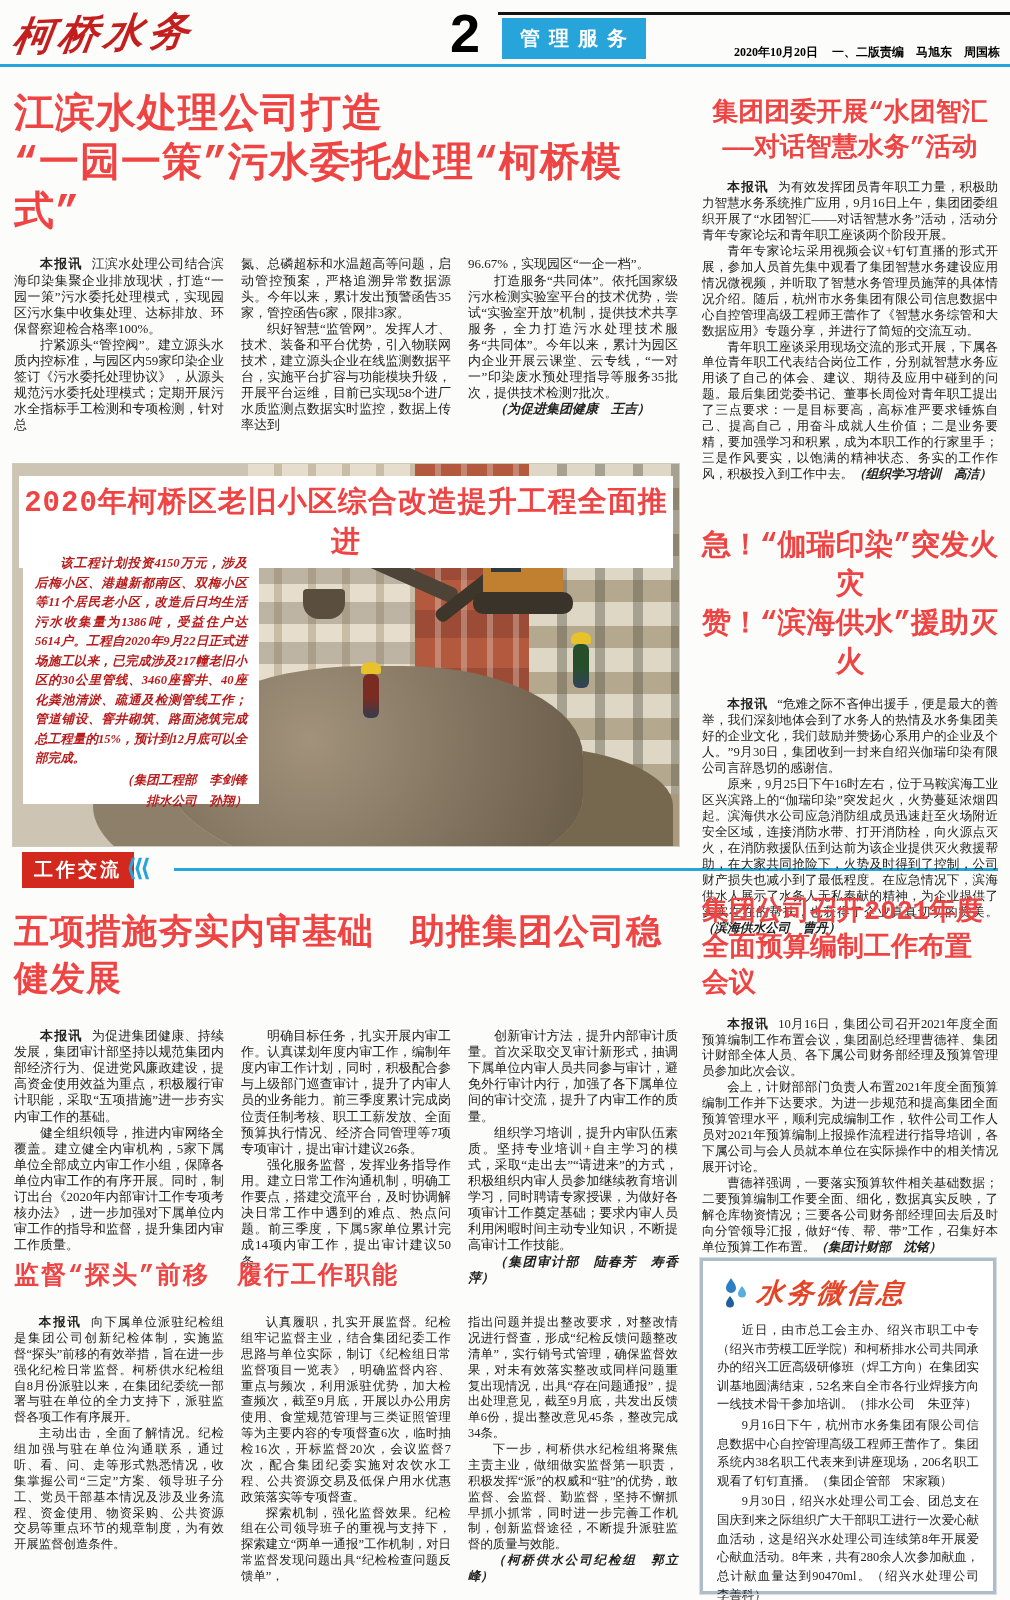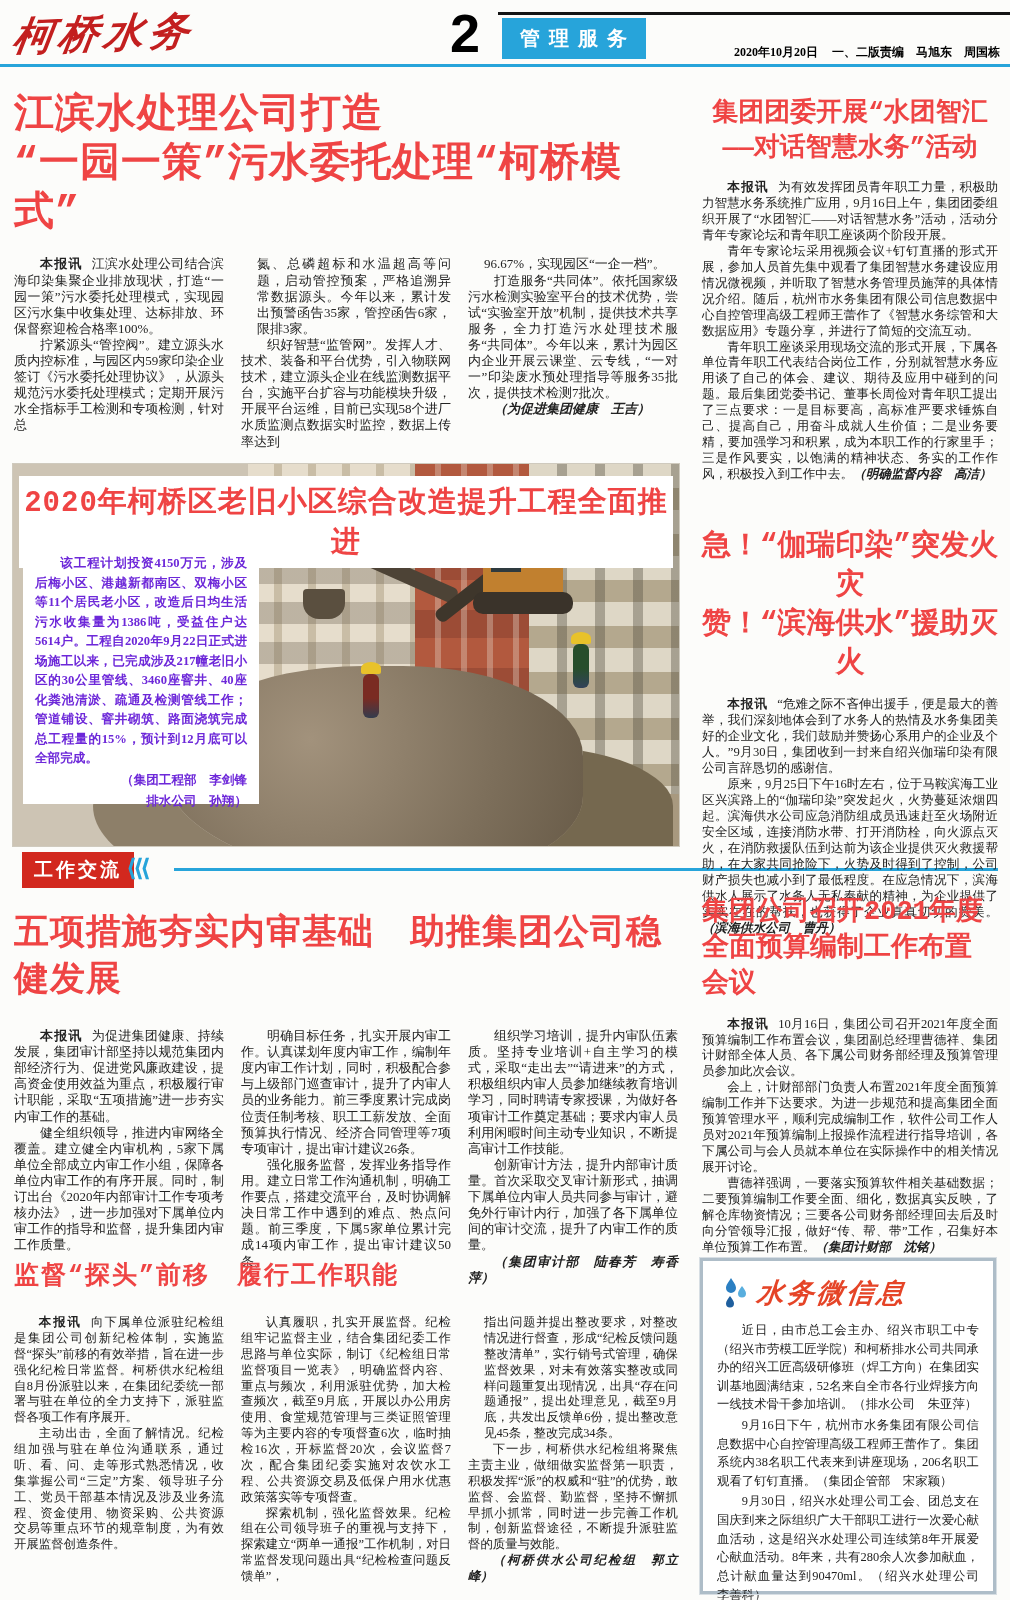--- a/index.html
+++ b/index.html
@@ -13,21 +13,21 @@
   .topline{position:absolute;left:498px;right:0;top:12px;height:3px;background:#141414;}
   .sectionbox{position:absolute;left:502px;top:18px;background:#27a4da;color:#fff;
     font-family:"Liberation Sans",sans-serif;font-weight:bold;font-size:20px;letter-spacing:9px;
     padding:7px 10px 7px 18px;}
   .dateline{position:absolute;right:10px;top:44px;font-size:12px;font-weight:bold;color:#000000;}
   .dateline span{margin-left:14px;}
   .cyanline{position:absolute;left:0;right:0;top:64px;height:3px;background:#27a4da;}
   
   .hl{font-family:Liberation Mono, monospace;font-weight:900;color:#ef4444;}
   p.art{margin:0;font-size:13px;line-height:1.24;text-align:justify;text-indent:2em;}
-  p.cont{text-indent:0;margin-left:16px;}
+  p.cont{text-indent:0;}
   .lead{font-family:Liberation Serif, serif;font-weight:bold;letter-spacing:1px;margin-right:9px;}
   .byline{text-align:right;font-weight:bold;font-style:italic;text-indent:0;}
   .cols3{display:flex;gap:17px;}
   .cols3>div{flex:1;min-width:0;}
   
   .a1{position:absolute;left:14px;top:92px;width:664px;}
   .a1 .t{font-size:40px;line-height:1.22;letter-spacing:1px;}
   .a1 .body{margin-top:18px;}
   .rcol{position:absolute;left:702px;width:296px;}
   .rt{font-size:26px;line-height:1.34;text-align:center;}
@@ -70,21 +70,21 @@
   .w1:before{content:"";position:absolute;left:-2px;top:-12px;width:20px;height:12px;
     border-radius:50% 50% 2px 2px;background:#e8c22a;}
   .w2{left:350px;top:210px;background:linear-gradient(#7a2b22 55%,#333c4e);}
   .w2:before{content:"";position:absolute;left:-2px;top:-12px;width:20px;height:12px;
     border-radius:50% 50% 2px 2px;background:#e8c22a;}
   .banner{position:absolute;left:6px;right:6px;top:12px;background:#fff;padding:6px 4px;
     font-size:29px;text-align:center;letter-spacing:1px;}
   .caption{position:absolute;left:10px;top:74px;width:212px;bottom:42px;background:#fff;
     padding:16px 12px;}
   .caption p{margin:0;font-size:12.6px;line-height:1.55;text-align:justify;text-indent:2em;
-    font-weight:bold;color:#6d28d9;}
+    font-style:italic;font-weight:bold;color:#b91c1c;}
   .caption .cby{text-align:right;text-indent:0;margin-top:2px;}
   
   .wband{position:absolute;left:14px;top:852px;right:12px;height:34px;}
   .wbadge{position:absolute;left:8px;top:0;background:#d2281e;color:#fff;font-weight:bold;
     font-size:19px;padding:5px 12px;letter-spacing:3px;font-family:"Liberation Serif",serif;}
   .chev{position:absolute;left:112px;top:2px;color:#27a4da;font-size:24px;font-weight:900;
     letter-spacing:-4px;font-family:"DejaVu Sans",sans-serif;}
   .wline{position:absolute;left:160px;right:0;top:16px;height:2.5px;background:#27a4da;}
   .a2{position:absolute;left:14px;top:908px;width:664px;}
   .a2 .t{font-size:35px;letter-spacing:1px;}
@@ -168,22 +168,22 @@
   <div class="cols3 body">
     <div>
       <p class="art"><span class="lead">本报讯</span><span>为促进集团健康、持续发展，集团审计部坚持以规范集团内部经济行为、促进党风廉政建设，提高资金使用效益为重点，积极履行审计职能，采取“五项措施”进一步夯实内审工作的基础。</span></p>
       <p class="art">健全组织领导，推进内审网络全覆盖。建立健全内审机构，5家下属单位全部成立内审工作小组，保障各单位内审工作的有序开展。同时，制订出台《2020年内部审计工作专项考核办法》，进一步加强对下属单位内审工作的指导和监督，提升集团内审工作质量。</p>
     </div>
     <div>
       <p class="art">明确目标任务，扎实开展内审工作。认真谋划年度内审工作，编制年度内审工作计划，同时，积极配合参与上级部门巡查审计，提升了内审人员的业务能力。前三季度累计完成岗位责任制考核、职工工薪发放、全面预算执行情况、经济合同管理等7项专项审计，提出审计建议26条。</p>
       <p class="art">强化服务监督，发挥业务指导作用。建立日常工作沟通机制，明确工作要点，搭建交流平台，及时协调解决日常工作中遇到的难点、热点问题。前三季度，下属5家单位累计完成14项内审工作，提出审计建议50条。</p>
     </div>
     <div>
+      <p class="art">创新审计方法，提升内部审计质量。首次采取交叉审计新形式，抽调下属单位内审人员共同参与审计，避免外行审计内行，加强了各下属单位间的审计交流，提升了内审工作的质量。</p>
       <p class="art">组织学习培训，提升内审队伍素质。坚持专业培训+自主学习的模式，采取“走出去”“请进来”的方式，积极组织内审人员参加继续教育培训学习，同时聘请专家授课，为做好各项审计工作奠定基础；要求内审人员利用闲暇时间主动专业知识，不断提高审计工作技能。</p>
-      <p class="art">创新审计方法，提升内部审计质量。首次采取交叉审计新形式，抽调下属单位内审人员共同参与审计，避免外行审计内行，加强了各下属单位间的审计交流，提升了内审工作的质量。</p>
       <p class="art byline">（集团审计部　陆春芳　寿香萍）</p>
     </div>
   </div>
 </div>
 
 <div class="a3">
   <div class="hl t">监督“探头”前移　履行工作职能</div>
   <div class="cols3 body">
     <div>
       <p class="art"><span class="lead">本报讯</span><span>向下属单位派驻纪检组是集团公司创新纪检体制，实施监督“探头”前移的有效举措，旨在进一步强化纪检日常监督。柯桥供水纪检组自8月份派驻以来，在集团纪委统一部署与驻在单位的全力支持下，派驻监督各项工作有序展开。</span></p>
@@ -202,21 +202,21 @@
 </div>
 
 <div class="rcol" style="top:96px;">
   <div class="hl rt">
     <div>集团团委开展“水团智汇</div>
     <div>——对话智慧水务”活动</div>
   </div>
   <div class="rbody">
     <p class="art"><span class="lead">本报讯</span><span>为有效发挥团员青年职工力量，积极助力智慧水务系统推广应用，9月16日上午，集团团委组织开展了“水团智汇——对话智慧水务”活动，活动分青年专家论坛和青年职工座谈两个阶段开展。</span></p>
     <p class="art">青年专家论坛采用视频会议+钉钉直播的形式开展，参加人员首先集中观看了集团智慧水务建设应用情况微视频，并听取了智慧水务管理员施萍的具体情况介绍。随后，杭州市水务集团有限公司信息数据中心自控管理高级工程师王蕾作了《智慧水务综管和大数据应用》专题分享，并进行了简短的交流互动。</p>
-    <p class="art"><span>青年职工座谈采用现场交流的形式开展，下属各单位青年职工代表结合岗位工作，分别就智慧水务应用谈了自己的体会、建议、期待及应用中碰到的问题。最后集团党委书记、董事长周俭对青年职工提出了三点要求：一是目标要高，高标准严要求锤炼自己、提高自己，用奋斗成就人生价值；二是业务要精，要加强学习和积累，成为本职工作的行家里手；三是作风要实，以饱满的精神状态、务实的工作作风，积极投入到工作中去。</span><span class="inline-by">（明确监督内容　高洁）</span></p>
+    <p class="art"><span>青年职工座谈采用现场交流的形式开展，下属各单位青年职工代表结合岗位工作，分别就智慧水务应用谈了自己的体会、建议、期待及应用中碰到的问题。最后集团党委书记、董事长周俭对青年职工提出了三点要求：一是目标要高，高标准严要求锤炼自己、提高自己，用奋斗成就人生价值；二是业务要精，要加强学习和积累，成为本职工作的行家里手；三是作风要实，以饱满的精神状态、务实的工作作风，积极投入到工作中去。</span><span class="inline-by">（组织学习培训　高洁）</span></p>
   </div>
 </div>
 
 <div class="rcol" style="top:528px;">
   <div class="hl rt" style="font-size:29px;">
     <div>急！“伽瑞印染”突发火灾</div>
     <div>赞！“滨海供水”援助灭火</div>
   </div>
   <div class="rbody">
     <p class="art"><span class="lead">本报讯</span><span>“危难之际不吝伸出援手，便是最大的善举，我们深刻地体会到了水务人的热情及水务集团美好的企业文化，我们鼓励并赞扬心系用户的企业及个人。”9月30日，集团收到一封来自绍兴伽瑞印染有限公司言辞恳切的感谢信。</span></p>

